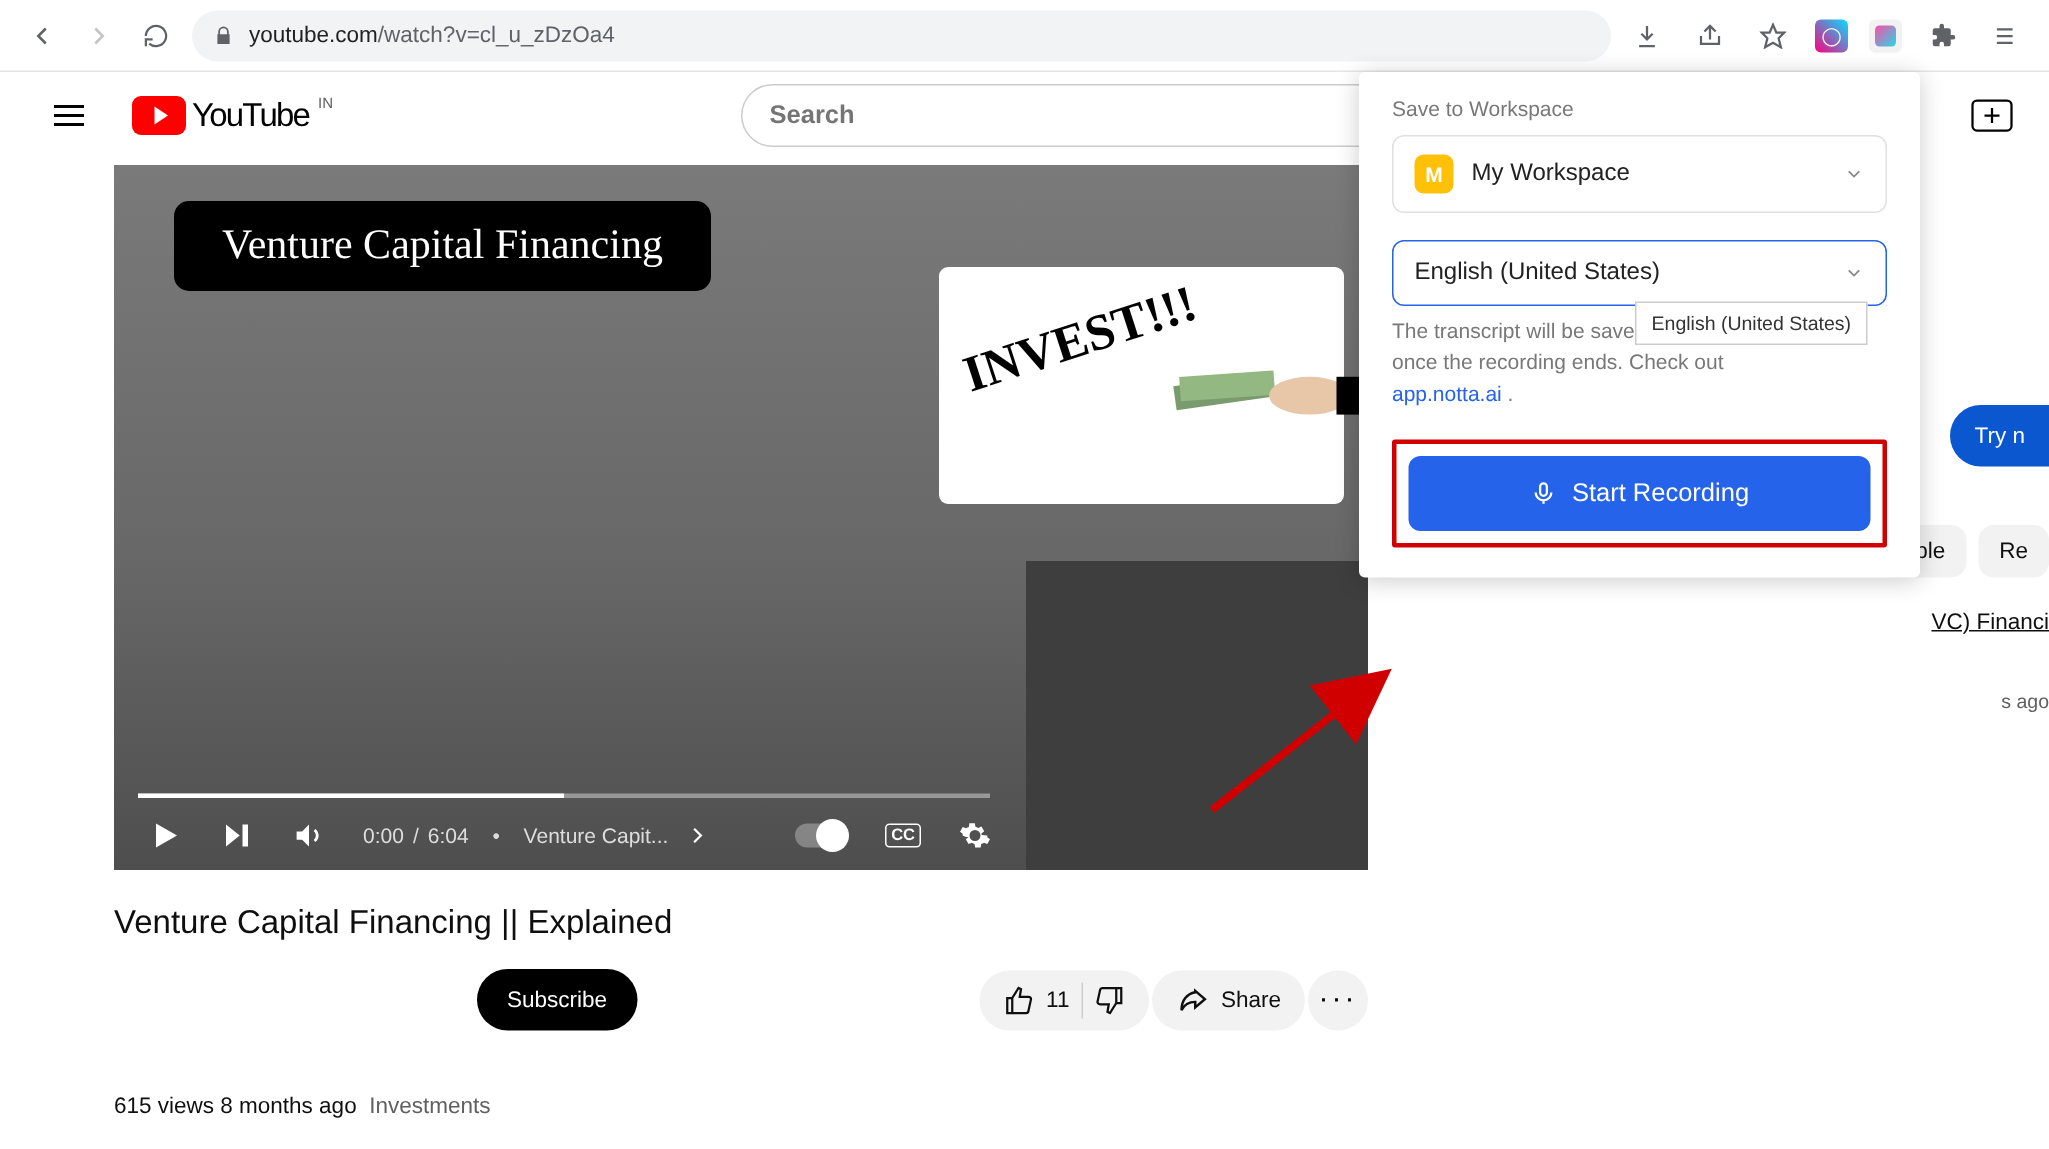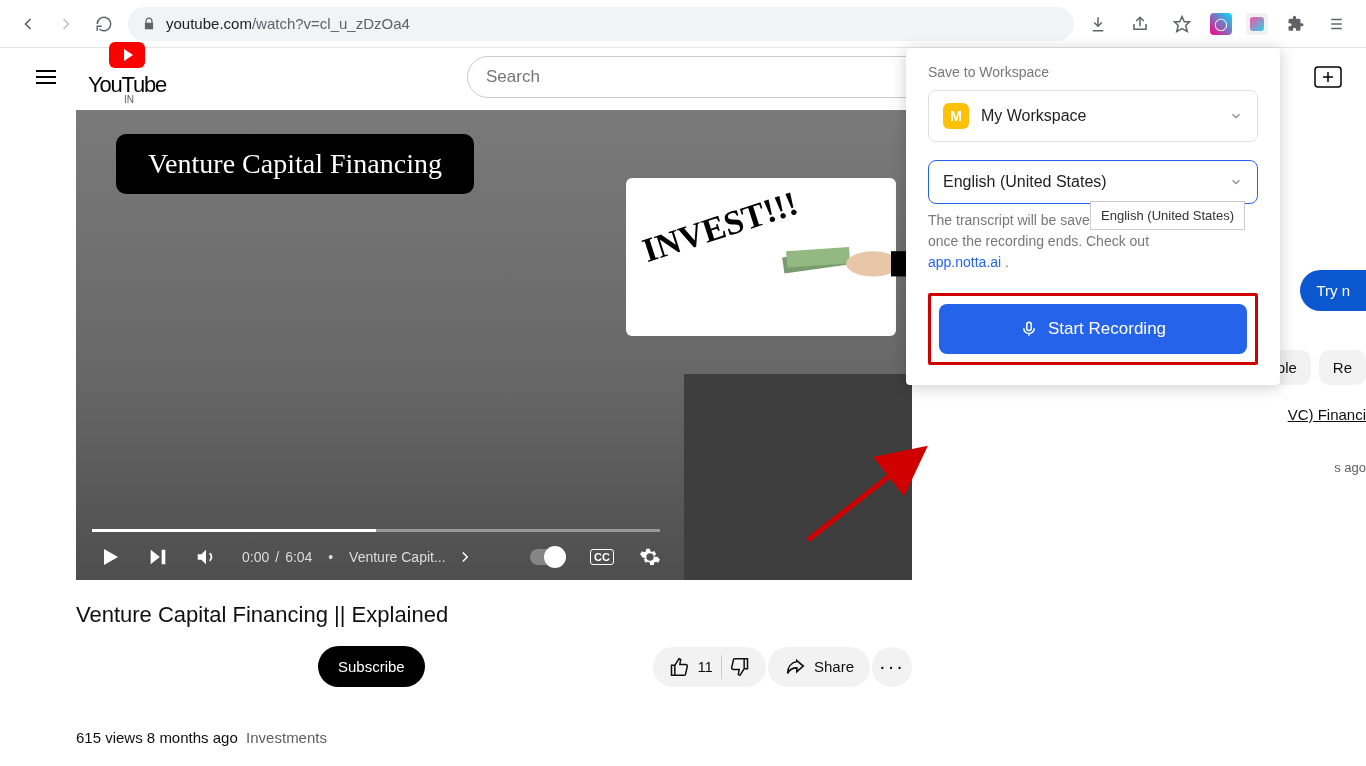--- a/index.html
+++ b/index.html
@@ -15,27 +15,27 @@
   .url-path { color:#5f6368;text-align:center; }
   .toolbar-right { display:flex; align-items:center; gap:14px; color:#5f6368; font-size:18px; }
   .ext-ico { width:22px; height:22px; border-radius:4px; display:inline-flex; align-items:center; justify-content:center; }
   .ext1 { background:linear-gradient(45deg,#ff0080,#00e0ff); color:#fff; font-size:12px;}
   .ext2 { background:#f2f2f2; }
 
   
   .yt-header { height:58px; display:flex; align-items:center; padding:0 18px 0 26px; gap:22px; }
   .hamburger { width:40px; height:40px; display:flex; flex-direction:column; justify-content:center; gap:4px; cursor:pointer; align-items:center;}
   .hamburger span { display:block; width:20px; height:2px; background:#030303; }
-  .yt-logo { display:flex; align-items:center; gap:4px; position:relative; cursor:pointer;flex-direction:column;}
+  .yt-logo { display:flex; align-items:center; gap:4px; position:relative; cursor:pointer;}
   .yt-logo-play { width:36px; height:26px; background:#ff0000; border-radius:6px; display:flex; align-items:center; justify-content:center;}
   .yt-logo-play::after { content:''; border-left:9px solid #fff; border-top:6px solid transparent; border-bottom:6px solid transparent; margin-left:2px;}
   .yt-logo-text { font-size:22px; font-weight:500; letter-spacing:-1.2px; color:#030303; font-family: Arial, sans-serif;}
   .yt-region { font-size:10px; color:#606060; position:relative; top:-8px; left:2px; }
   .yt-search-wrap { flex:1; display:flex; justify-content:center; }
-  .yt-search-box { width:540px; height:42px; border:1px solid #ccc; border-radius:21px; padding:0 18px; font-size:17px; color:#888; display:flex; align-items:center;}
+  .yt-search-box { width:540px; height:42px; border:1px solid #ccc; border-radius:21px; padding:0 18px; font-size:17px; color:#888; display:flex; align-items:center;font-weight:bold;}
   .yt-create { margin-left:auto; width:40px; height:40px; display:flex; align-items:center; justify-content:center; cursor:pointer;}
 
   
   .content { display:flex; padding-left:76px; gap:24px; }
   .video-col { width:836px; }
   .player { width:836px; height:470px; background:#6e6e6e; background:linear-gradient(180deg,#7a7a7a 0%, #686868 55%, #4e4e4e 100%); position:relative; margin-top:4px; }
   .title-pill { position:absolute; left:40px; top:24px; background:#000; color:#fff; padding:14px 32px; border-radius:10px; font-family: 'Times New Roman', serif; font-size:28px; font-weight:500;}
   .invest-card { position:absolute; right:16px; top:68px; width:270px; height:158px; background:#fff; border-radius:6px; display:flex; align-items:center; justify-content:center; }
   .invest-text { font-family:'Comic Sans MS', cursive; font-size:34px; font-weight:bold; transform:rotate(-18deg); position:absolute; left:14px; top:30px;}
   .hand { position:absolute; right:-20px; top:66px; width:140px; height:36px; }

